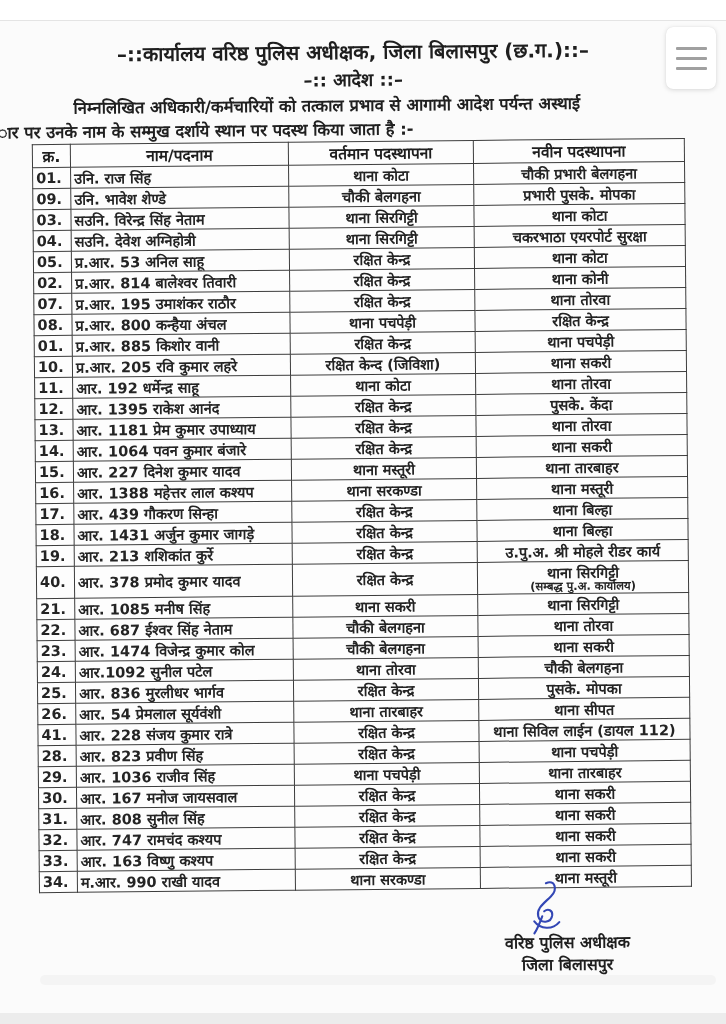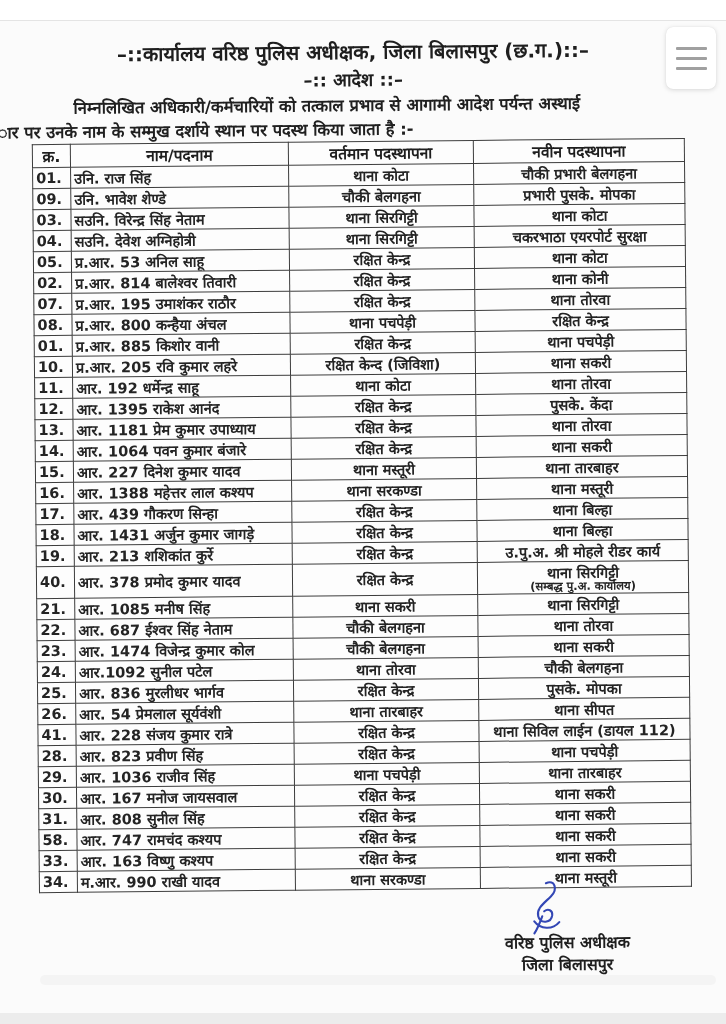--- a/index.html
+++ b/index.html
@@ -308,21 +308,21 @@
             <td class="c-cur">रक्षित केन्द्र</td>
             <td class="c-new">थाना सकरी</td>
           </tr>
           <tr>
             <td class="c-sn">31.</td>
             <td class="c-name">आर. 808 सुनील सिंह</td>
             <td class="c-cur">रक्षित केन्द्र</td>
             <td class="c-new">थाना सकरी</td>
           </tr>
           <tr>
-            <td class="c-sn">58.</td>
+            <td class="c-sn">32.</td>
             <td class="c-name">आर. 747 रामचंद कश्यप</td>
             <td class="c-cur">रक्षित केन्द्र</td>
             <td class="c-new">थाना सकरी</td>
           </tr>
           <tr>
             <td class="c-sn">33.</td>
             <td class="c-name">आर. 163 विष्णु कश्यप</td>
             <td class="c-cur">रक्षित केन्द्र</td>
             <td class="c-new">थाना सकरी</td>
           </tr>

